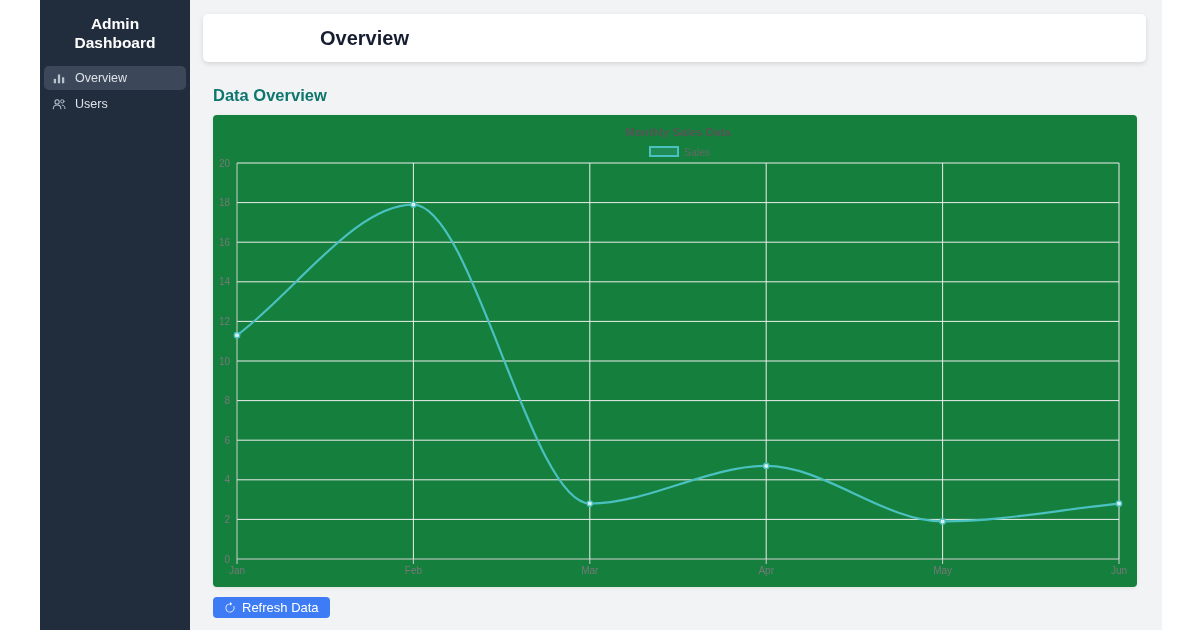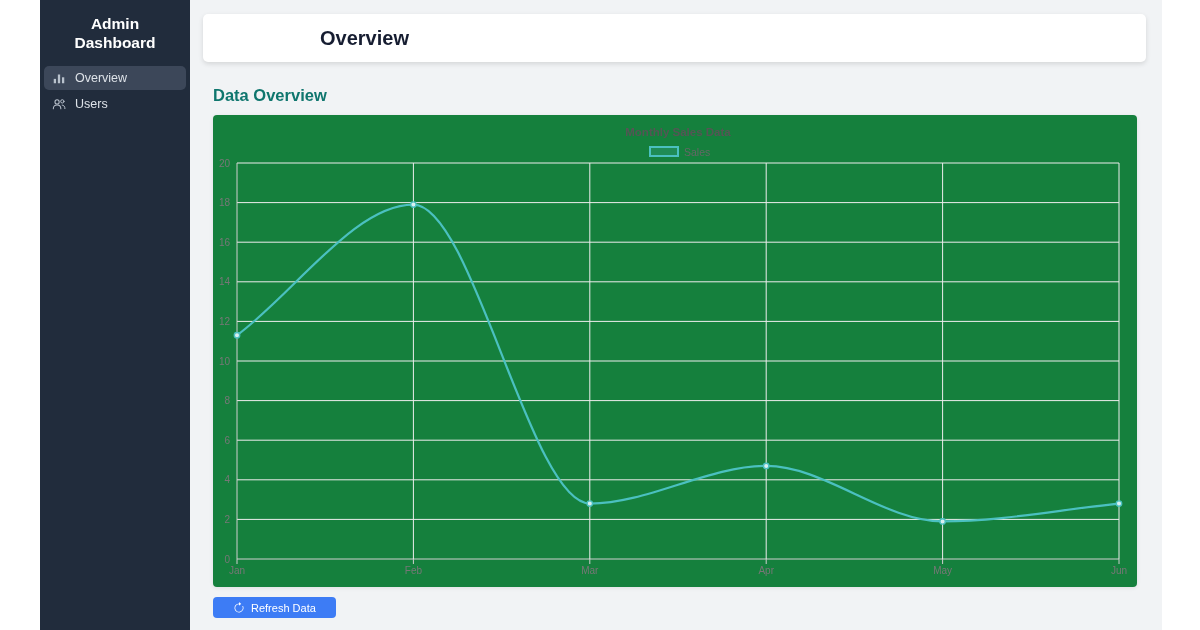--- a/index.html
+++ b/index.html
@@ -18,21 +18,21 @@
   
   .main { position:relative; flex:1; background:#f1f3f5; height:630px; }
   .header-card { position:absolute; left:13px; top:14px; width:943px; height:48px; background:#ffffff; border-radius:5px; box-shadow:0 2px 5px rgba(0,0,0,0.12); display:flex; align-items:center; }
   .header-title { padding-left:117px; font-size:20px; font-weight:bold; color:#161d31; }
 
   .section-title { position:absolute; left:23px; top:86px; font-size:16.5px; font-weight:bold; color:#0f766e; }
 
   .chart-card { position:absolute; left:23px; top:115px; width:924px; height:472px; background:#15803d; border-radius:4px; box-shadow:0 1px 4px rgba(0,0,0,0.08); }
   .chart-card svg { display:block; }
 
-  .refresh-btn { position:absolute; left:23px; top:597px; height:21px; background:#3d7cf5; border:none; border-radius:4px; color:#ffffff; font-size:11px; font-family:"Liberation Sans", sans-serif; display:flex; align-items:center; gap:6px; padding:0 20px; cursor:pointer; }
+  .refresh-btn { position:absolute; left:23px; top:597px; height:21px; background:#3d7cf5; border:none; border-radius:4px; color:#ffffff; font-size:13px; font-family:"Liberation Sans", sans-serif; display:flex; align-items:center; gap:6px; padding:0 11px; cursor:pointer; }
   .refresh-btn svg { width:12px; height:12px; display:block; }
 </style>
 </head>
 <body>
 
 <div class="app">
 
   <div class="sidebar">
     <div class="sidebar-title">Admin Dashboard</div>
     <div class="nav">

